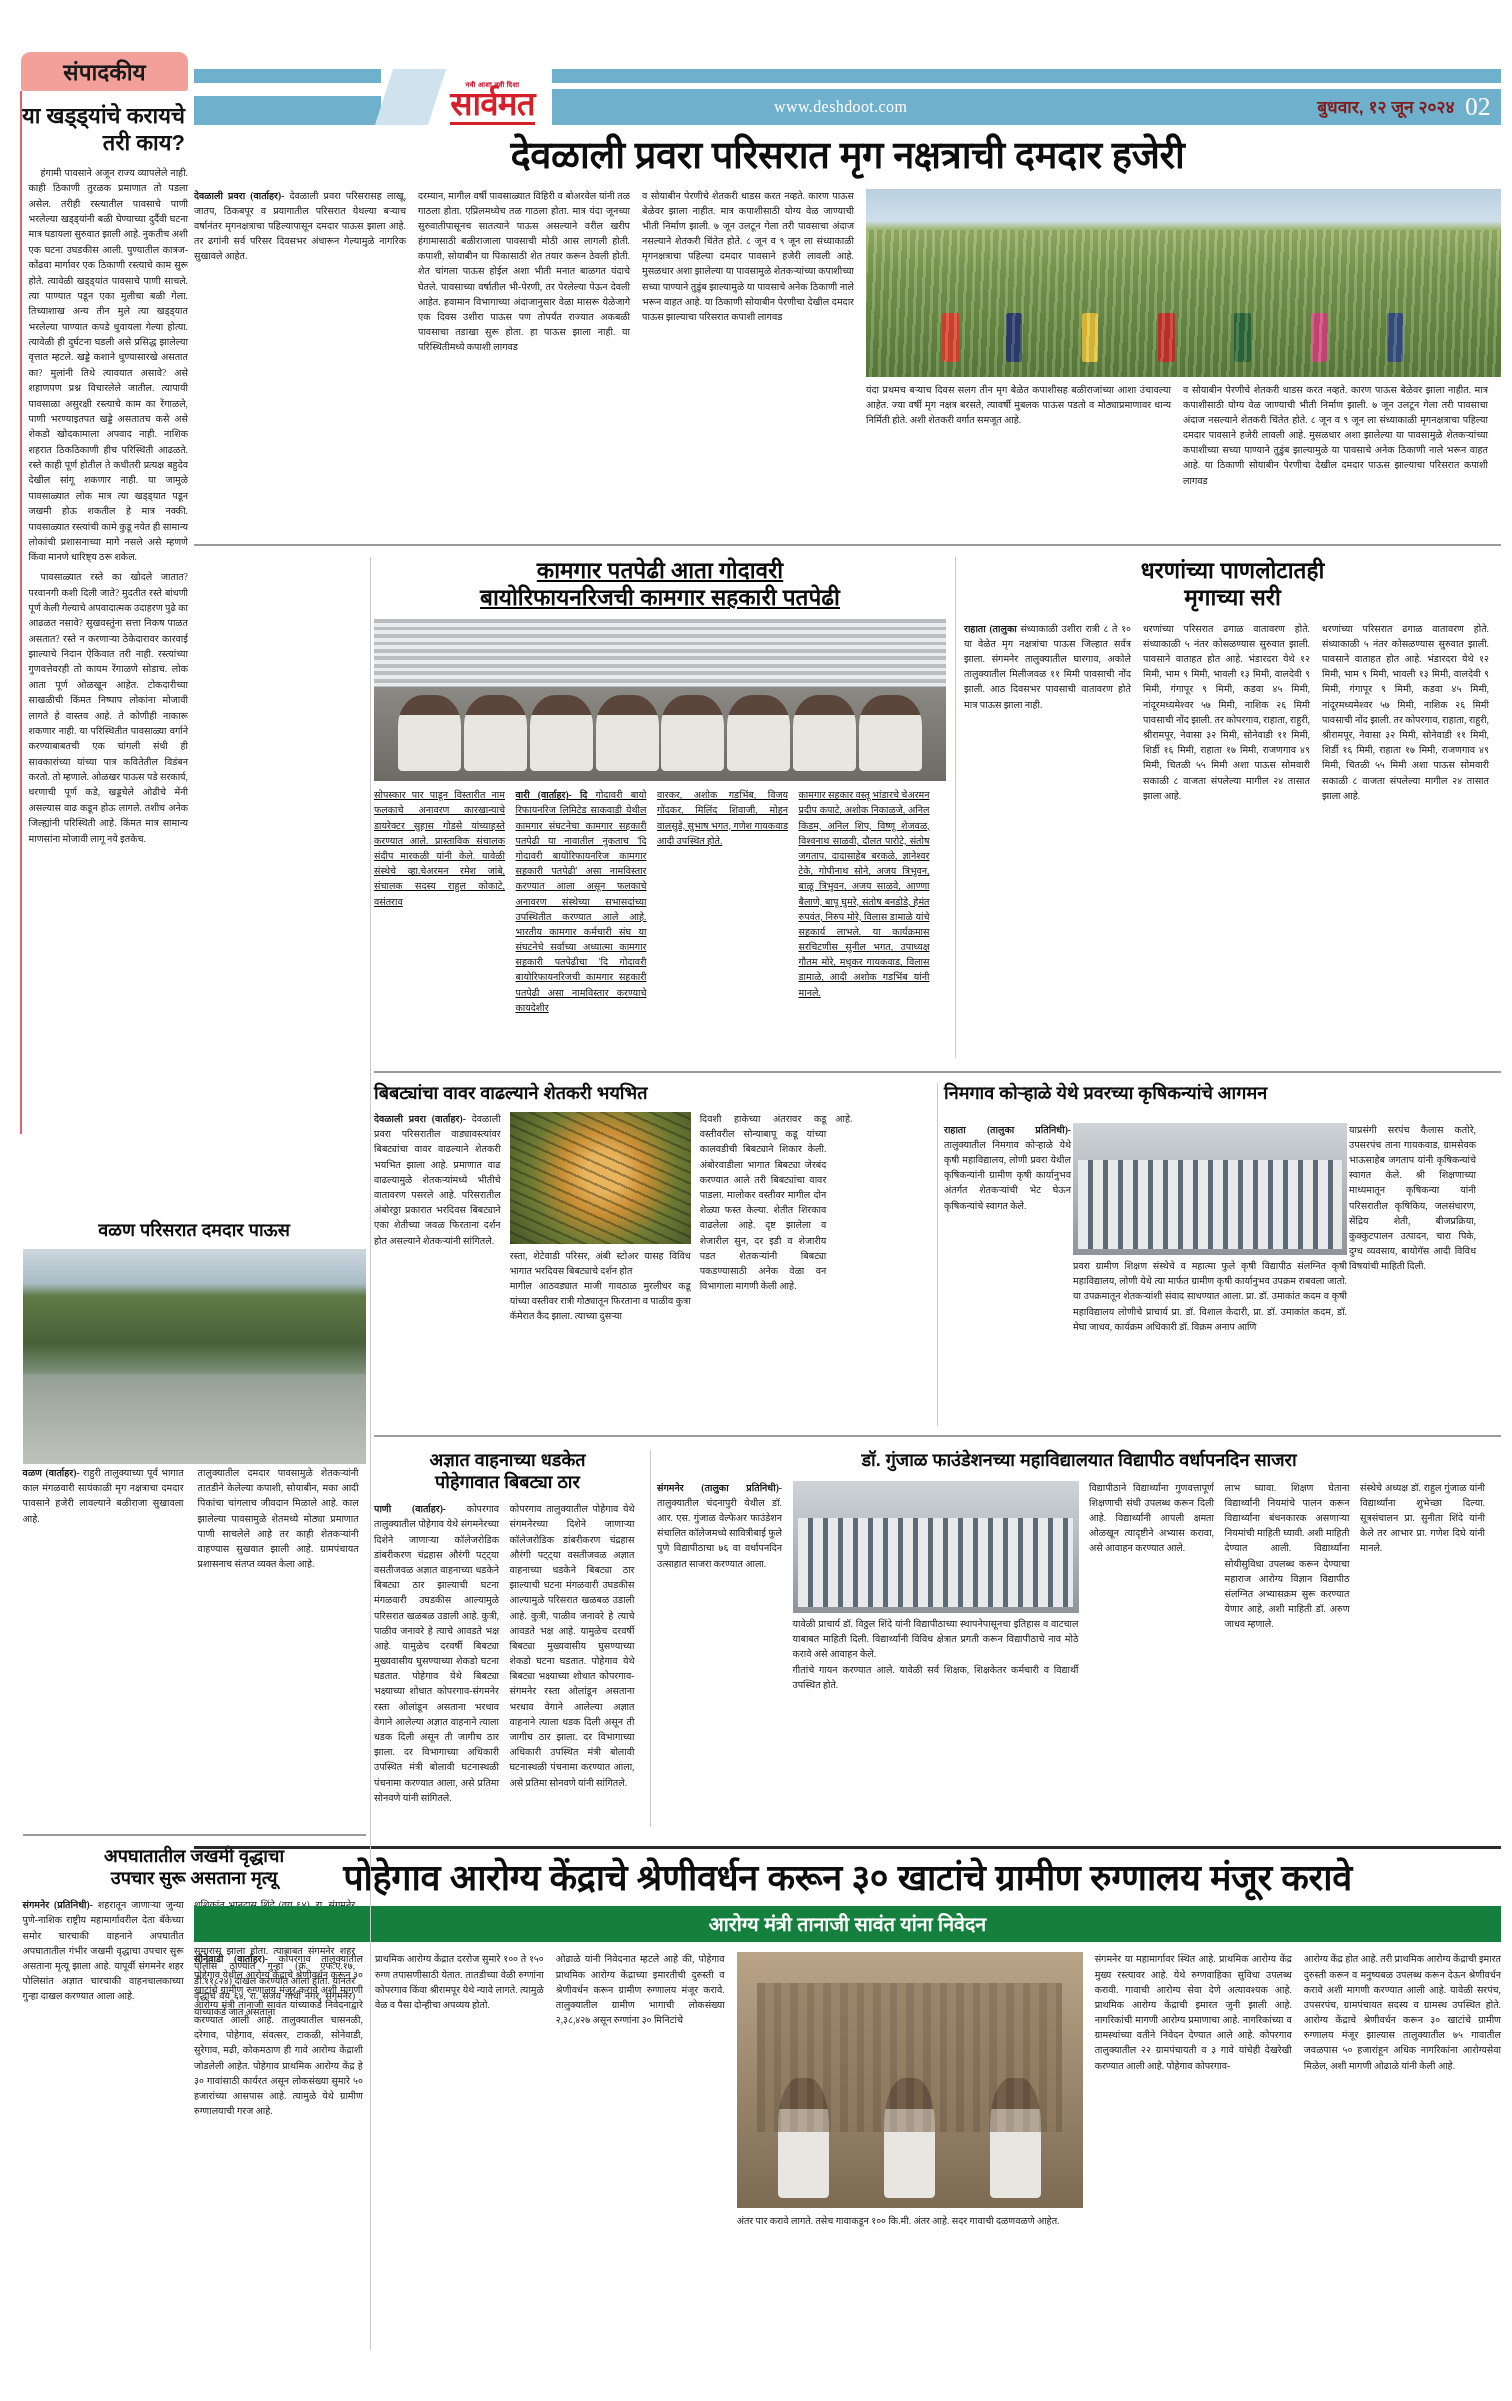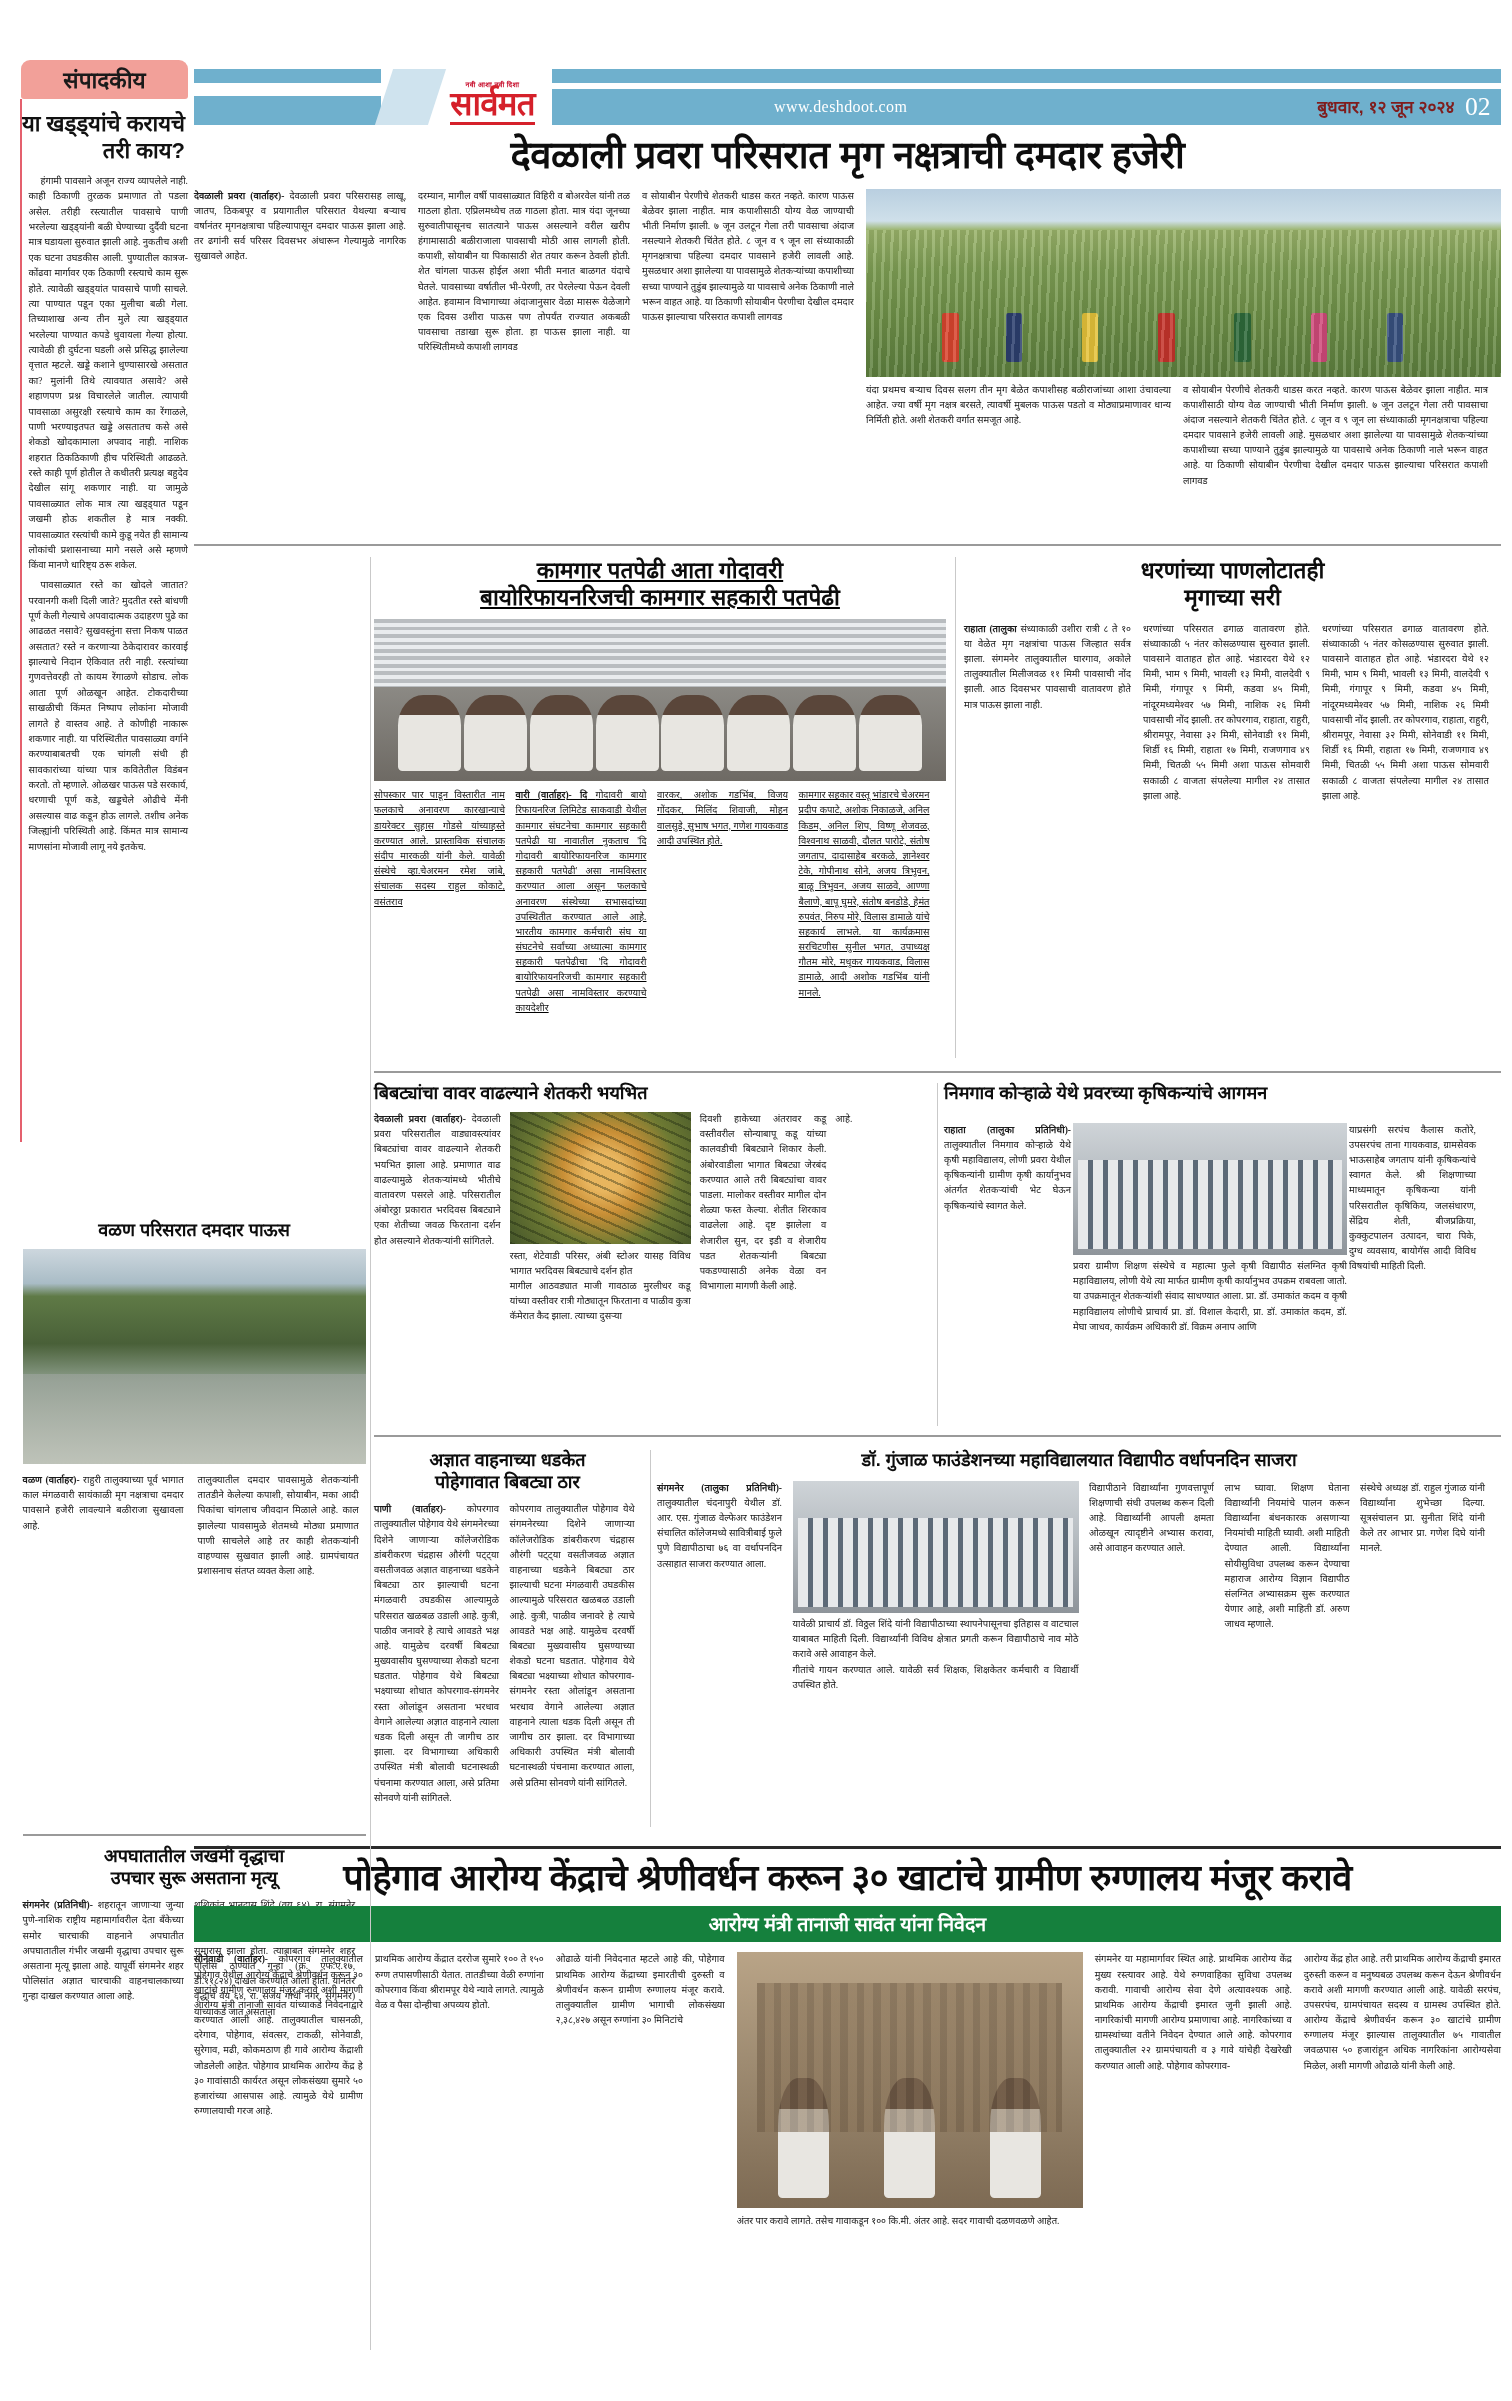--- a/index.html
+++ b/index.html
@@ -43,21 +43,21 @@
   .bar-d { position:absolute; left:358px; top:22.6px; right:0; height:36px; background:#6fb0cd;
            display:flex; align-items:center; }
   .mh-url { color:#fff; font-size:16px; margin-left:222px; letter-spacing:0.4px;
             font-family:"Liberation Serif", serif; }
   .mh-right { margin-left:auto; display:flex; align-items:center; gap:10.5px; padding-right:10.5px; }
   .mh-date { color:#7f1d1d; font-size:17.3px; font-weight:700; font-family:"Liberation Sans", sans-serif; }
   .mh-pageno { color:#fff; font-size:25.6px; font-family:"Liberation Serif", serif; }
 
   
   .edit-rail {
-    position:absolute; left:21px; top:60px; width:167px; height:1114px;
+    position:absolute; left:21px; top:52px; width:167px; height:1114px;
   }
   .edit-badge {
     width:167px; height:39px; background:#f2a099; border-radius:9px 9px 3px 3px;
     display:flex; align-items:center; justify-content:center;
   }
   .edit-badge span { font-size:22.6px; font-weight:700; color:#1a1a1a; font-family:"Liberation Sans", sans-serif; }
   .edit-rule { position:absolute; left:-1.5px; top:39px; width:2.3px; height:1043px; background:#e4606d; }
   .edit-head {
     margin-top:10.5px; text-align:right; font-size:22px; font-weight:700; line-height:1.26;
     color:#111; font-family:"Liberation Sans", sans-serif; padding-right:3px;
@@ -289,21 +289,21 @@
         </div>
         <div class="col-text" style="margin-top:4.5px;">प्रवरा ग्रामीण शिक्षण संस्थेचे व महात्मा फुले कृषी विद्यापीठ संलग्नित कृषी महाविद्यालय, लोणी येथे त्या मार्फत ग्रामीण कृषी कार्यानुभव उपक्रम राबवला जातो. या उपक्रमातून शेतकऱ्यांशी संवाद साधण्यात आला. प्रा. डॉ. उमाकांत कदम व कृषी महाविद्यालय लोणीचे प्राचार्य प्रा. डॉ. विशाल केदारी, प्रा. डॉ. उमाकांत कदम, डॉ. मेघा जाधव, कार्यक्रम अधिकारी डॉ. विक्रम अनाप आणि</div>
       </div>
       <div style="width:127px;" class="col-text">याप्रसंगी सरपंच कैलास कतोरे, उपसरपंच ताना गायकवाड, ग्रामसेवक भाऊसाहेब जगताप यांनी कृषिकन्यांचे स्वागत केले. श्री शिक्षणाच्या माध्यमातून कृषिकन्या यांनी परिसरातील कृषिकिय, जलसंधारण, सेंद्रिय शेती, बीजप्रक्रिया, कुक्कुटपालन उत्पादन, चारा पिके, दुग्ध व्यवसाय, बायोगॅस आदी विविध विषयांची माहिती दिली.</div>
     </div>
   </div>
 
   <div class="sec" style="left:22.6px; top:1220px; width:343px;">
     <div class="hl-small" style="text-align:center;">वळण परिसरात दमदार पाऊस</div>
     <div class="photo photo-flood" style="width:343px;height:215px;margin-top:7.5px;"></div>
-    <div style="margin-top:9px; display:flex; gap:14px;">
+    <div style="margin-top:2px; display:flex; gap:14px;">
       <div style="width:161px;" class="col-text">
         <span class="byline">वळण (वार्ताहर)-</span>
         <span>राहुरी तालुक्याच्या पूर्व भागात काल मंगळवारी सायंकाळी मृग नक्षत्राचा दमदार पावसाने हजेरी लावल्याने बळीराजा सुखावला आहे.</span>
       </div>
       <div style="width:161px;" class="col-text">तालुक्यातील दमदार पावसामुळे शेतकऱ्यांनी तातडीने केलेल्या कपाशी, सोयाबीन, मका आदी पिकांचा चांगलाच जीवदान मिळाले आहे. काल झालेल्या पावसामुळे शेतमध्ये मोठ्या प्रमाणात पाणी साचलेले आहे तर काही शेतकऱ्यांनी वाहण्यास सुखवात झाली आहे. ग्रामपंचायत प्रशासनाच संतप्त व्यक्त केला आहे.</div>
     </div>
   </div>
 
   <div class="sec hr-thin" style="left:22.6px; top:1834px; width:343px;"></div>
 

